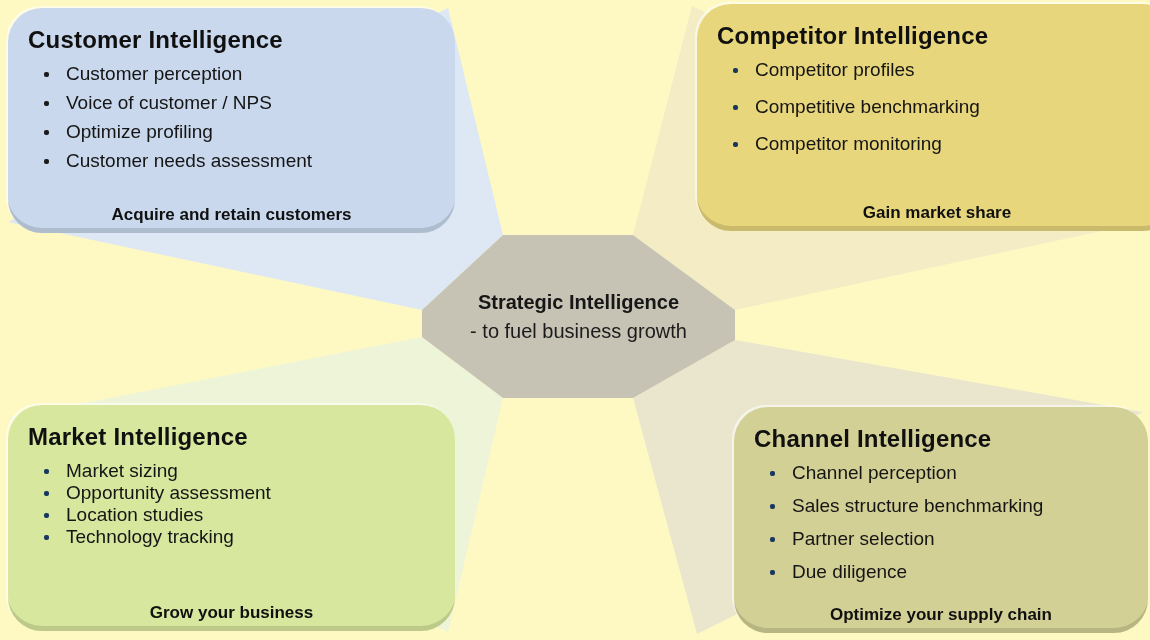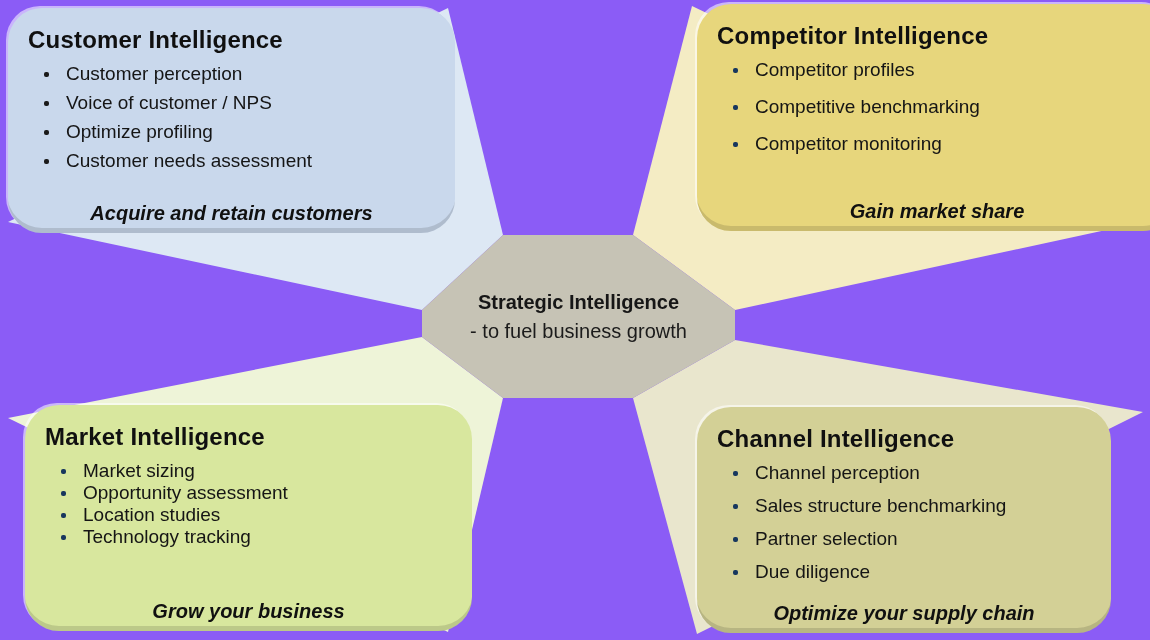--- a/index.html
+++ b/index.html
@@ -1,18 +1,18 @@
 <!DOCTYPE html>
 <html><head>
 <meta charset="utf-8">
 <style>
   html,body { margin:0; padding:0; background:#000; }
   #stage {
     position:relative; width:1150px; height:640px; overflow:hidden;
-    background:#8b5cf6;
+    background:#fef9c3;
     font-family:"Liberation Sans", sans-serif;
     color:#111;
   }
   #beam-layer { position:absolute; left:0; top:0; z-index:1; }
 
   .box {
     position:absolute; z-index:2; box-sizing:border-box;
     border-radius:34px;
     padding:17px 14px;
     box-shadow:-2px -2px 0 rgba(255,255,255,0.55), inset 0 -6px 0 -1px rgba(0,0,0,0.13);
@@ -20,27 +20,27 @@
   .box h2 {
     margin:0 2px 8px 6px;
     font-size:24px; font-weight:bold; color:#101010; letter-spacing:0.2px;
     line-height:30px;
   }
   .box ul { list-style:none; margin:4px 0 0 0; padding:0 0 0 22px; display:flex; flex-direction:column; }
   .bullet { display:flex; align-items:center; font-size:19px; line-height:22px; color:#151515; }
   .dot { width:5px; height:5px; border-radius:2px; margin-right:17px; flex:none; }
   .tagline {
     position:absolute; left:0; right:0; bottom:8px;
-    text-align:center; font-style:italic; font-weight:bold; font-size:20px; color:#101010;
+    text-align:center; font-weight:bold; font-size:17px; color:#101010;
   }
 
   .q-customer   { left:8px;   top:8px;   width:447px; height:225px; }
   .q-competitor { left:697px; top:4px;   width:480px; height:227px; }
-  .q-market     { left:25px;   top:405px; width:447px; height:226px; }
-  .q-channel    { left:697px; top:407px; width:414px; height:226px; }
+  .q-market     { left:8px;   top:405px; width:447px; height:226px; }
+  .q-channel    { left:734px; top:407px; width:414px; height:226px; }
 
   .q-customer   ul { gap:7px;justify-content:space-between;  }
   .q-competitor ul { gap:15px; margin-top:8px; }
   .q-market     ul {  }
   .q-channel    ul { gap:11px; }
 
   #center-label {
     position:absolute; z-index:2; left:422px; top:238px; width:313px; height:158px;
     display:flex; flex-direction:column; align-items:center; justify-content:center;
     text-align:center; line-height:29px;

